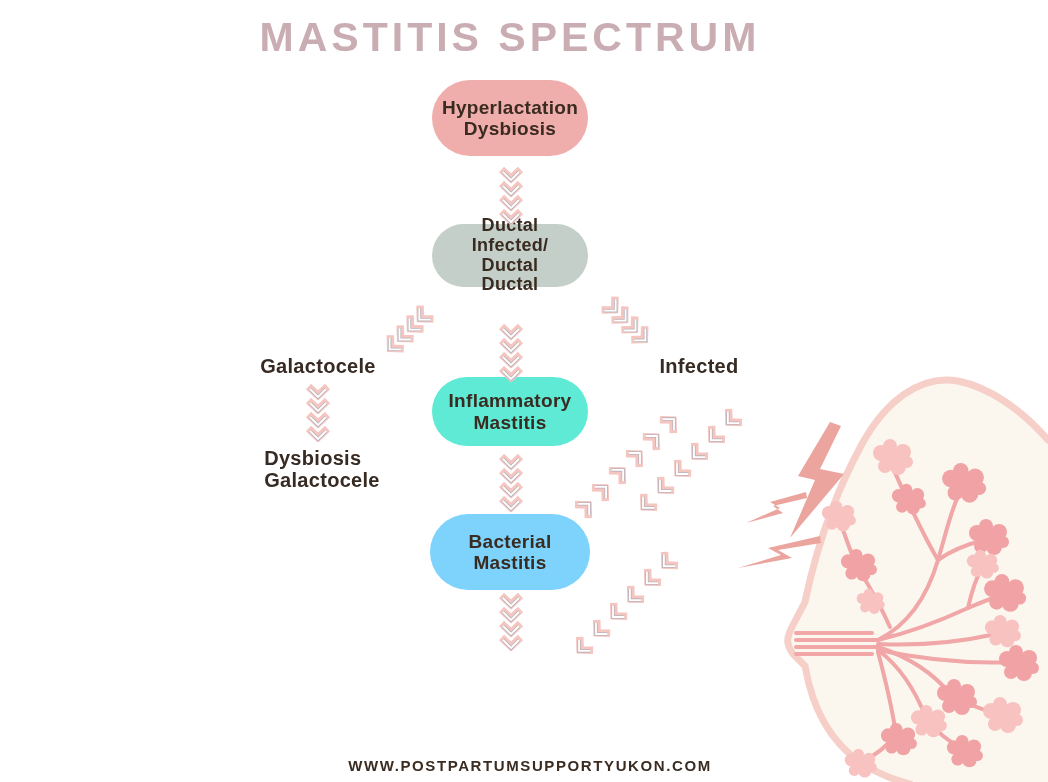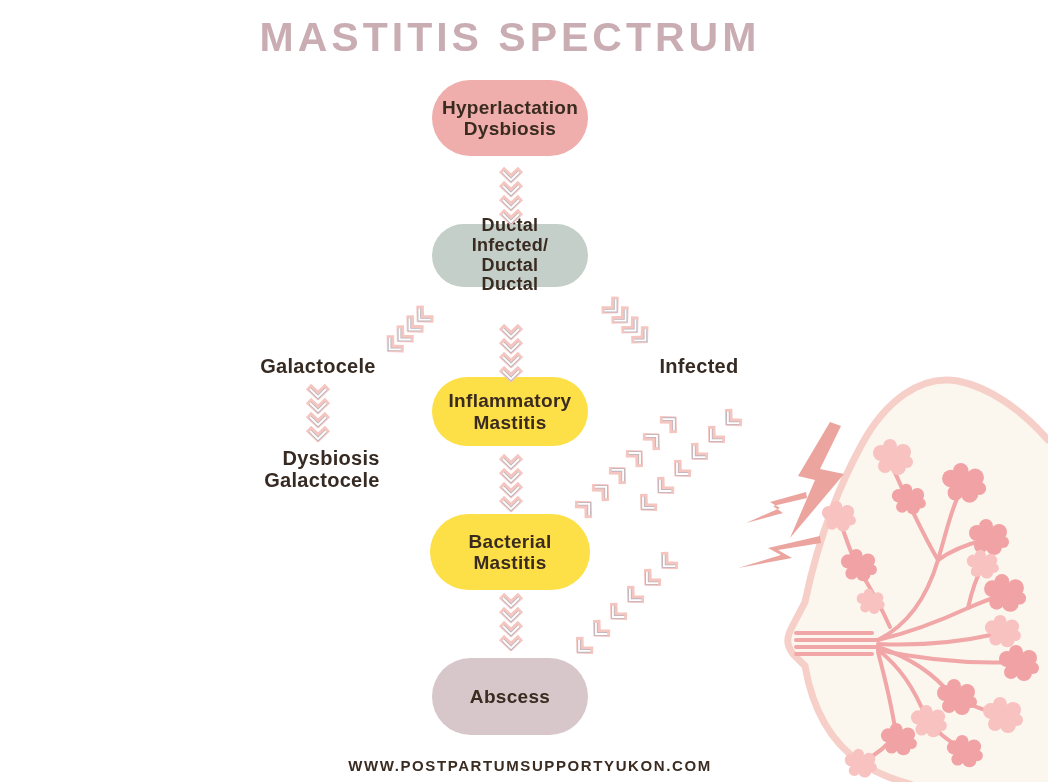--- a/index.html
+++ b/index.html
@@ -12,21 +12,21 @@
     font-size:41px;font-weight:bold;letter-spacing:4px;color:#c9adb3;
   }
   .pill{
     position:absolute;border-radius:44px;display:flex;flex-direction:column;
     justify-content:center;align-items:center;text-align:center;
     font-weight:bold;color:#3a2b21;letter-spacing:0.3px;
   }
   .pill .pline{font-size:19px;line-height:1.12;}
   .pill.tight .pline{font-size:18px;line-height:1.1;}
   .free-label{
-    position:absolute;transform:translate(-50%,-50%);text-align:right;
+    position:absolute;transform:translate(-50%,-50%);text-align:left;
     font-weight:bold;color:#362a22;font-size:20px;line-height:1.08;letter-spacing:0.3px;
   }
   .chain{
     position:absolute;display:flex;flex-direction:column;align-items:center;
     transform:translate(-50%,-50%) rotate(var(--rot,0deg));
   }
   .chain svg.chev{width:27px;height:17px;display:block;}
   .chain svg.chev + svg.chev{margin-top:-3px;}
   .chain.spread svg.chev + svg.chev{margin-top:7px;}
   .footer{
@@ -117,33 +117,30 @@
     <div class="pline">Dysbiosis</div>
   </div>
 
   <div class="pill tight" style="left: 432px; top: 224px; width: 156px; height: 63px; background: rgb(195, 207, 200);">
     <div class="pline">Ductal</div>
     <div class="pline">Infected/</div>
     <div class="pline">Ductal</div>
     <div class="pline">Ductal</div>
   </div>
 
-  <div class="pill" style="left: 432px; top: 377px; width: 156px; height: 69px; background: #fde047;">
+  <div class="pill" style="left: 432px; top: 377px; width: 156px; height: 69px; background: #5eead4;">
     <div class="pline">Inflammatory</div>
     <div class="pline">Mastitis</div>
   </div>
 
-  <div class="pill" style="left: 430px; top: 514px; width: 160px; height: 76px; background: #fde047;">
+  <div class="pill" style="left: 430px; top: 514px; width: 160px; height: 76px; background: #7dd3fc;">
     <div class="pline">Bacterial</div>
     <div class="pline">Mastitis</div>
   </div>
 
-  <div class="pill" style="left: 432px; top: 658px; width: 156px; height: 77px; background: rgb(215, 199, 203);">
-    <div class="pline">Abscess</div>
-  </div>
 
   <div class="free-label" style="left:318px;top:367px;">
     <div>Galactocele</div>
   </div>
   <div class="free-label" style="left:322px;top:470px;">
     <div>Dysbiosis</div>
     <div>Galactocele</div>
   </div>
   <div class="free-label" style="left:699px;top:367px;">
     <div>Infected</div>

